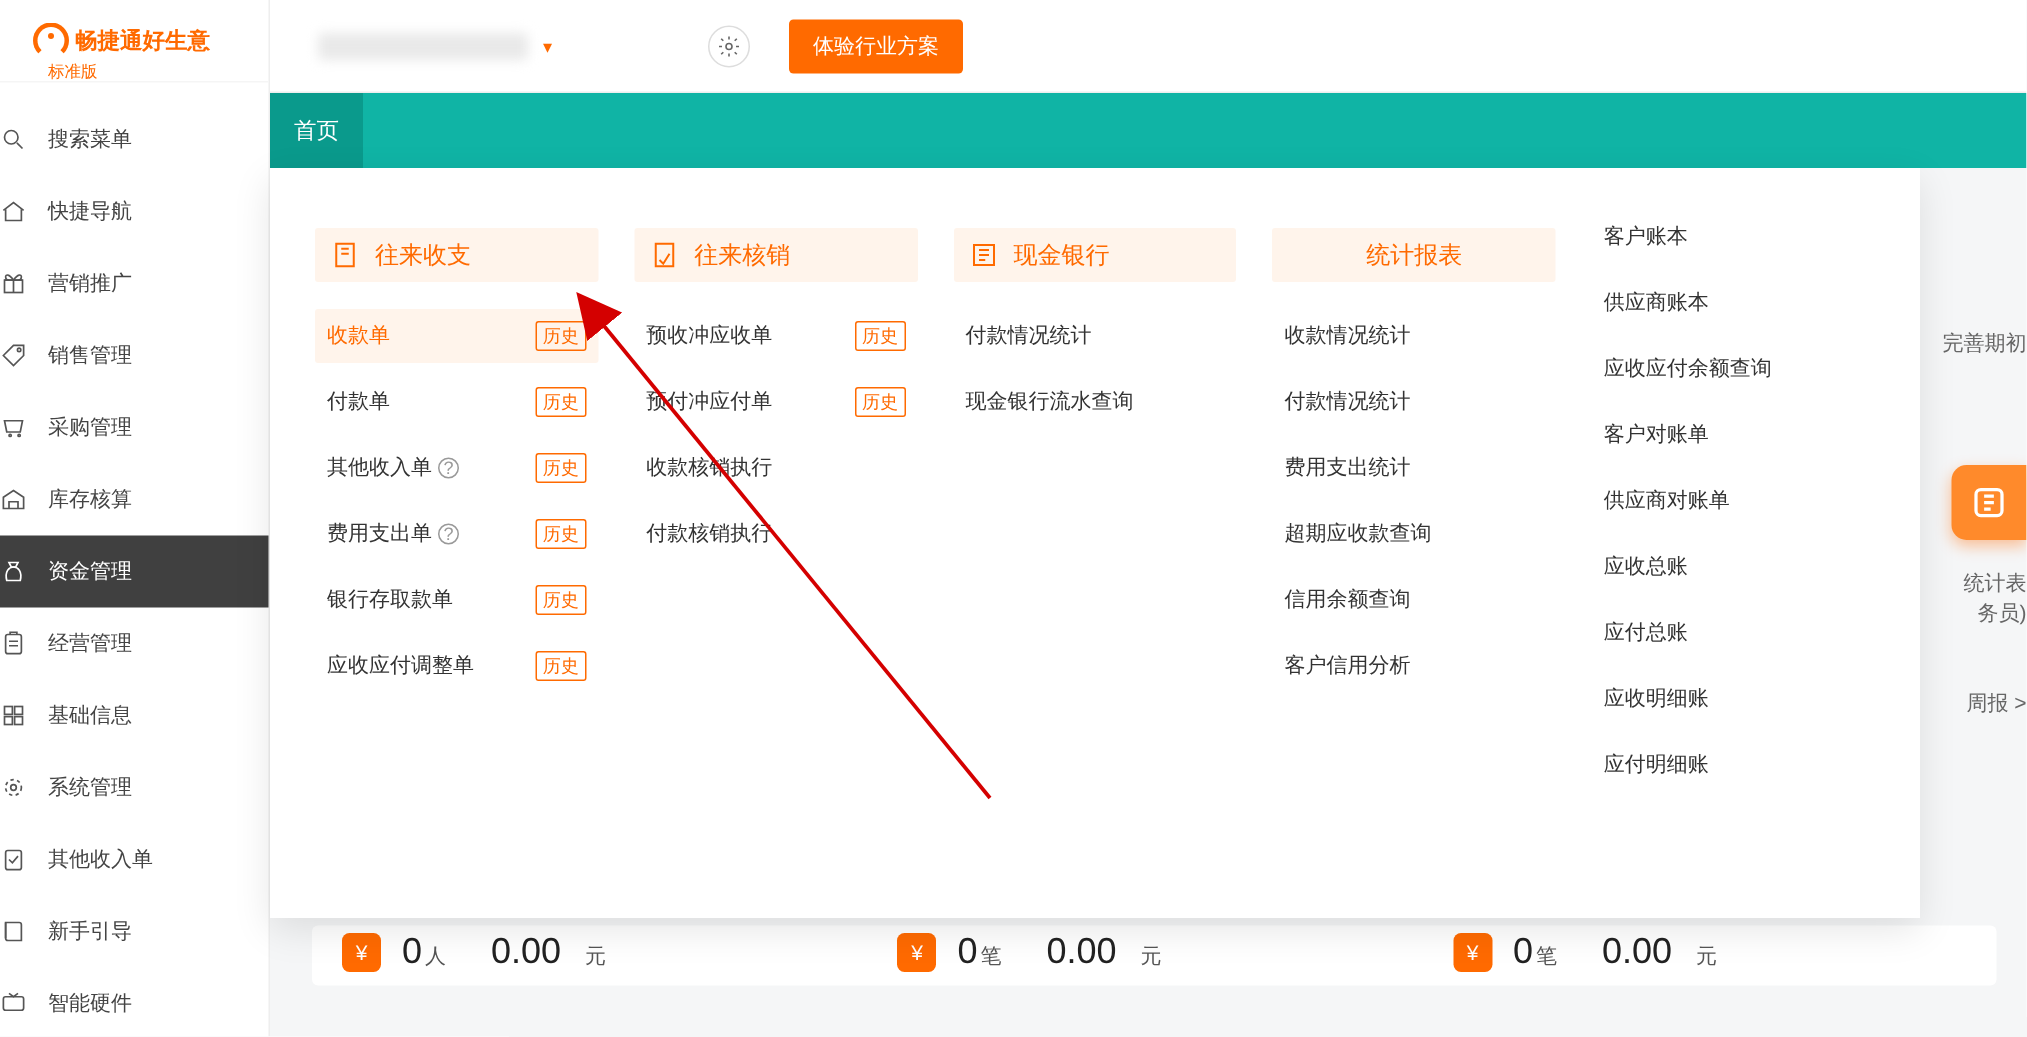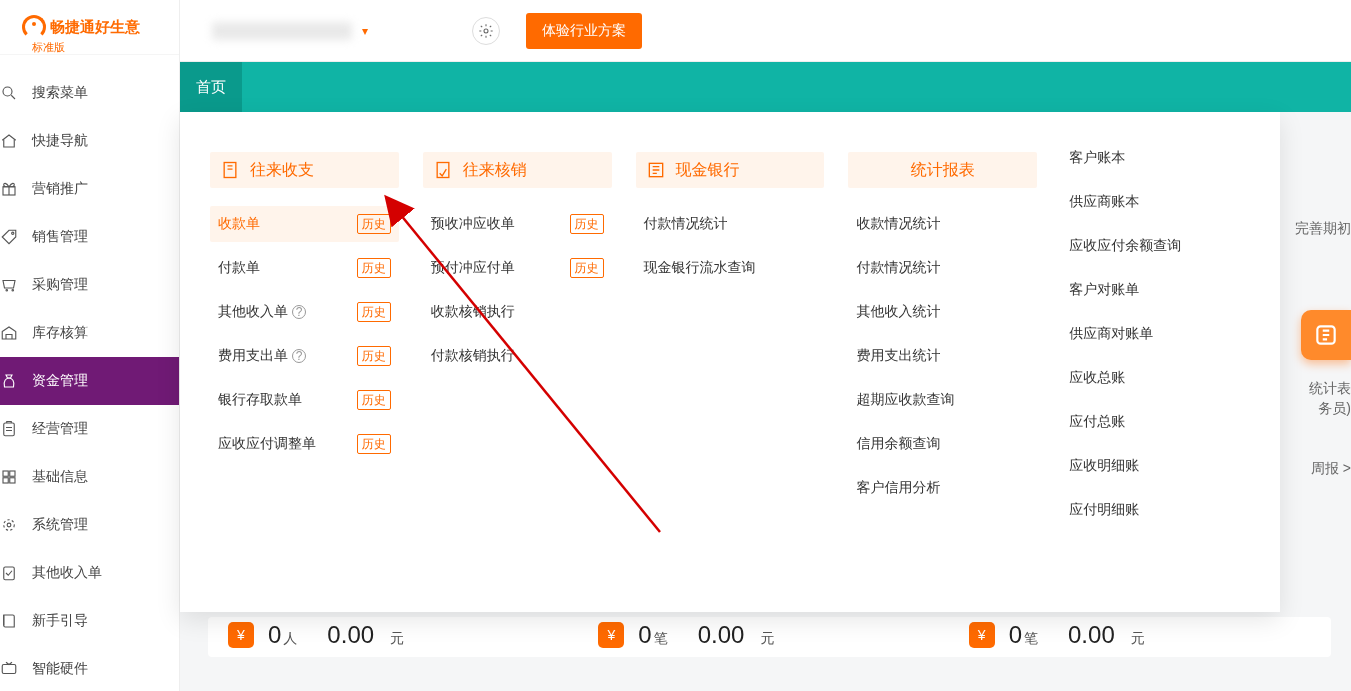--- a/index.html
+++ b/index.html
@@ -65,21 +65,21 @@
     color: #444;
     cursor: pointer;
   }
   .side-item .ico {
     width: 18px; height: 18px;
     display: inline-flex;
     align-items: center; justify-content: center;
     color: #555;
   }
   .side-item.active {
-    background: #701a75;
+    background: #404040;
     color: #fff;
   }
   .side-item.active .ico { color: #fff; }
   .ico svg { width: 18px; height: 18px; stroke: currentColor; fill: none; stroke-width: 1.5; }
 
   
   .topbar {
     position: absolute;
     left: 180px; top: 0; right: 0;
     height: 62px;
@@ -593,23 +593,20 @@
       <span>统计报表</span>
     </div>
     <div class="mega-list">
       <div class="mega-row">
           <span>收款情况统计</span>
         </div>
       <div class="mega-row">
           <span>付款情况统计</span>
         </div>
       <div class="mega-row">
-          <span>其他收入统计</span>
-        </div>
-      <div class="mega-row">
           <span>费用支出统计</span>
         </div>
       <div class="mega-row">
           <span>超期应收款查询</span>
         </div>
       <div class="mega-row">
           <span>信用余额查询</span>
         </div>
       <div class="mega-row">
           <span>客户信用分析</span>

